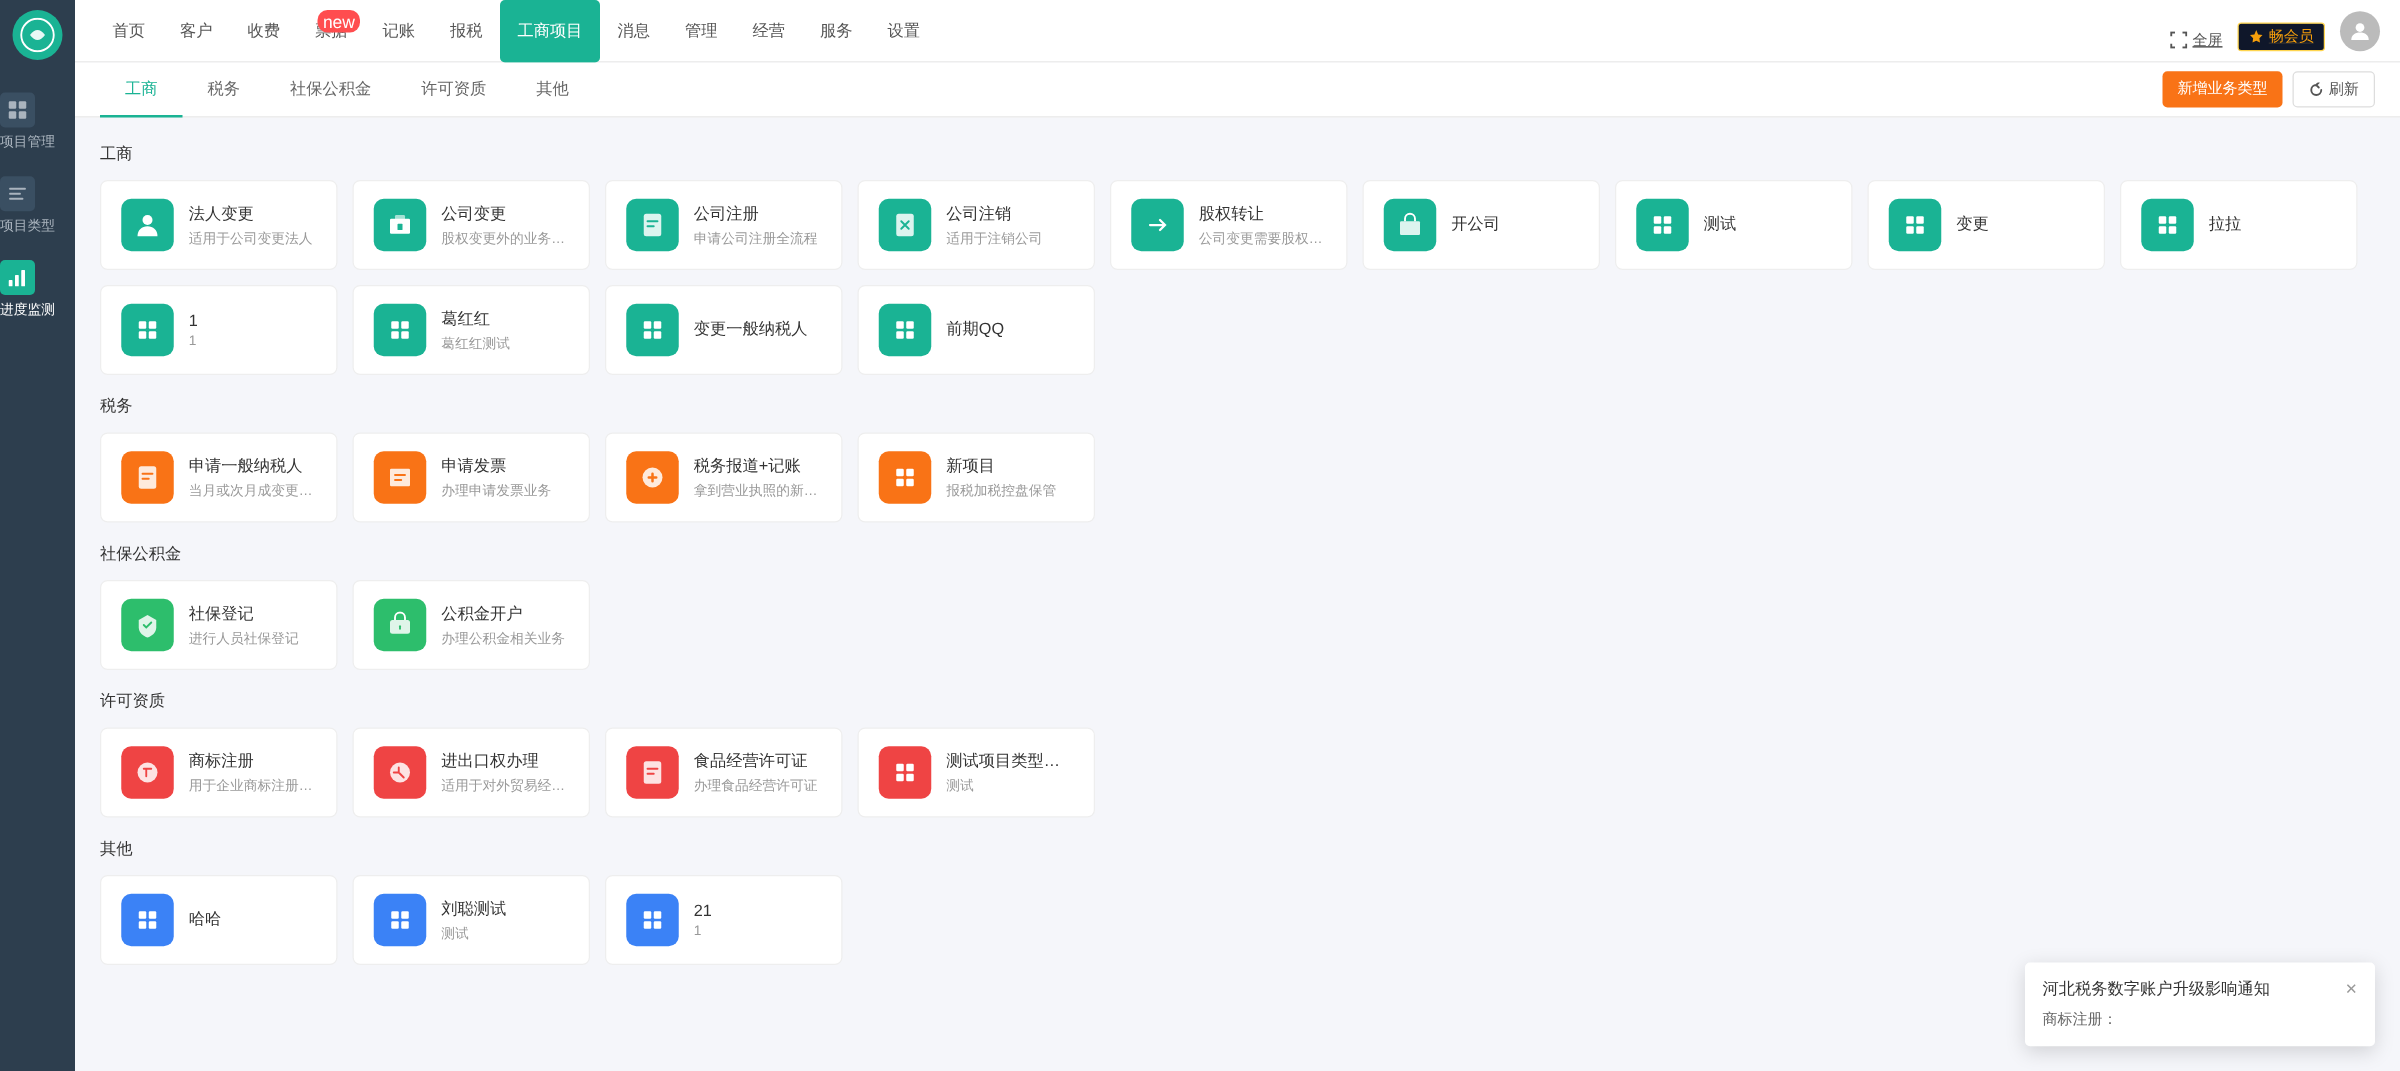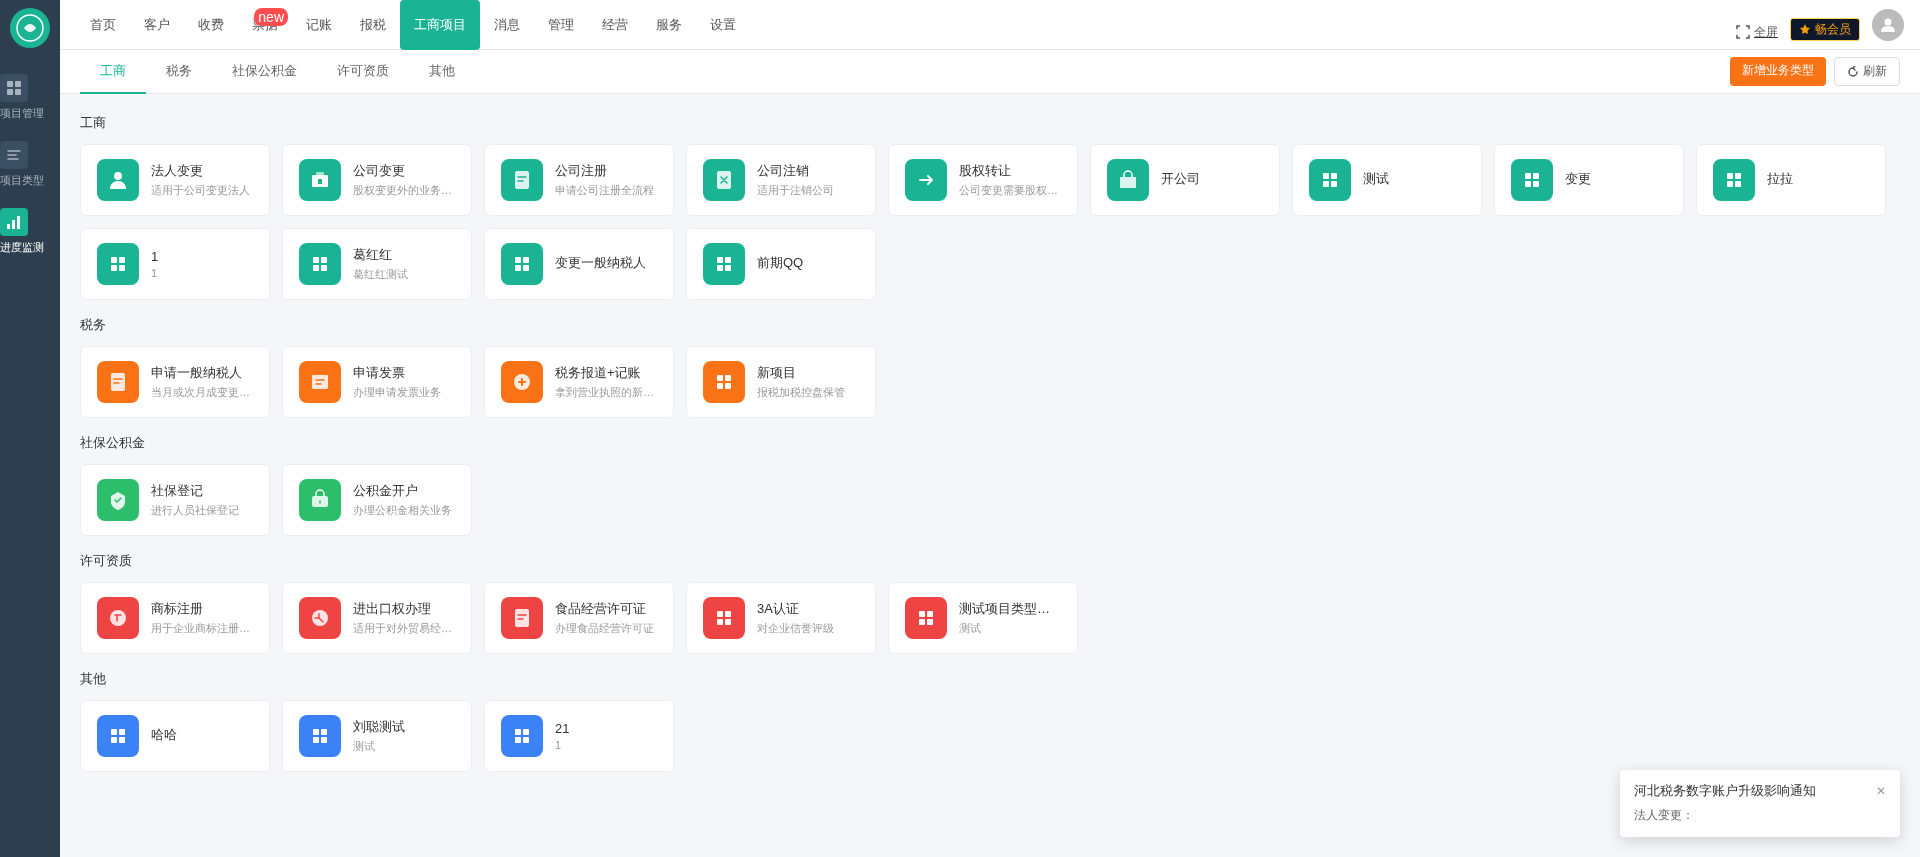--- a/index.html
+++ b/index.html
@@ -741,34 +741,20 @@
                   <rect x="4" y="2" width="14" height="18" rx="2" fill="white" opacity="0.85"></rect>
                   <path d="M7 8h8M7 12h5" stroke="#ef4444" stroke-width="1.5" stroke-linecap="round"></path>
                 </svg>
             </div>
             <div class="card-info">
               <div class="card-name">食品经营许可证</div>
               <div class="card-desc">办理食品经营许可证</div>
             </div>
           </div>
 
-          <div class="card">
-            <div class="card-icon bg-red">
-              <svg width="22" height="22" viewBox="0 0 22 22" fill="white">
-                  <rect x="4" y="4" width="6" height="6" rx="1"></rect>
-                  <rect x="12" y="4" width="6" height="6" rx="1"></rect>
-                  <rect x="4" y="12" width="6" height="6" rx="1"></rect>
-                  <rect x="12" y="12" width="6" height="6" rx="1"></rect>
-                </svg>
-            </div>
-            <div class="card-info">
-              <div class="card-name">3A认证</div>
-              <div class="card-desc">对企业信誉评级</div>
-            </div>
-          </div>
 
           <div class="card">
             <div class="card-icon bg-red">
               <svg width="22" height="22" viewBox="0 0 22 22" fill="white">
                   <rect x="4" y="4" width="6" height="6" rx="1"></rect>
                   <rect x="12" y="4" width="6" height="6" rx="1"></rect>
                   <rect x="4" y="12" width="6" height="6" rx="1"></rect>
                   <rect x="12" y="12" width="6" height="6" rx="1"></rect>
                 </svg>
             </div>
@@ -834,14 +820,14 @@
     </div>
   </div>
 
 </div>
 
 <div class="notification-popup">
   <div class="notification-header">
     <span class="notification-title">河北税务数字账户升级影响通知</span>
     <span class="notification-close">✕</span>
   </div>
-  <div class="notification-text">法人变更：</div>
+  <div class="notification-text">商标注册：</div>
 </div>
 
 </body></html>

